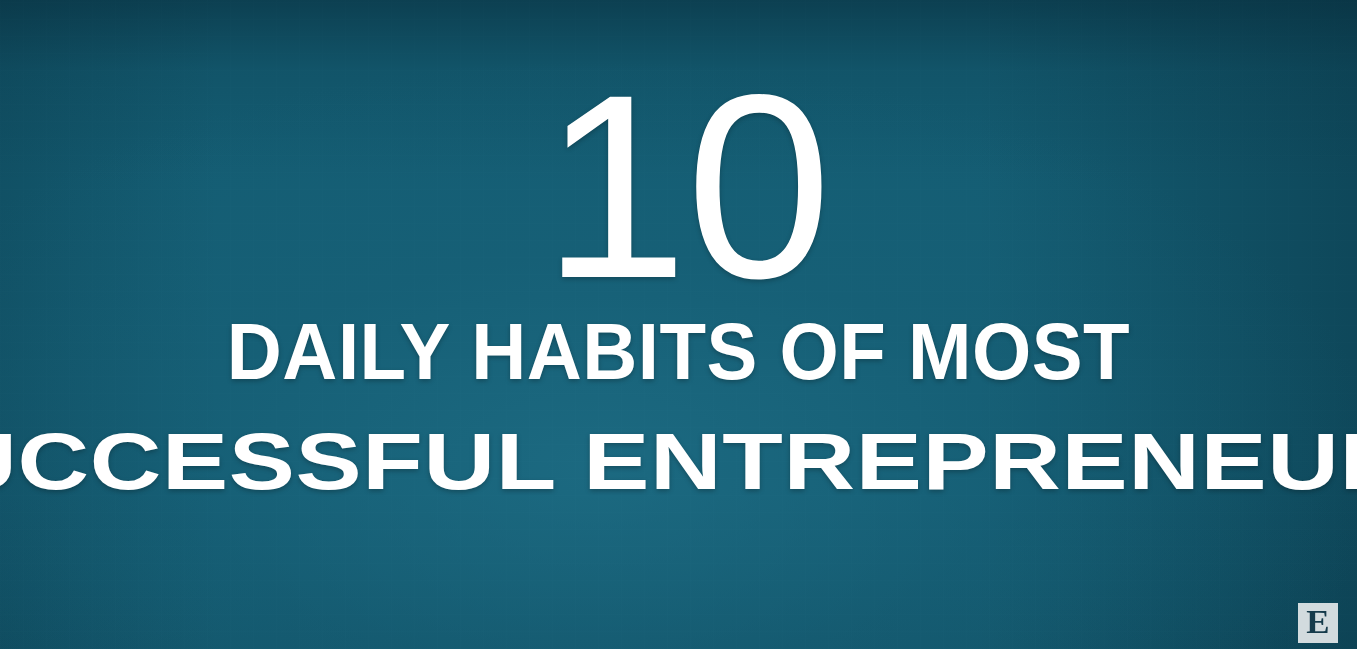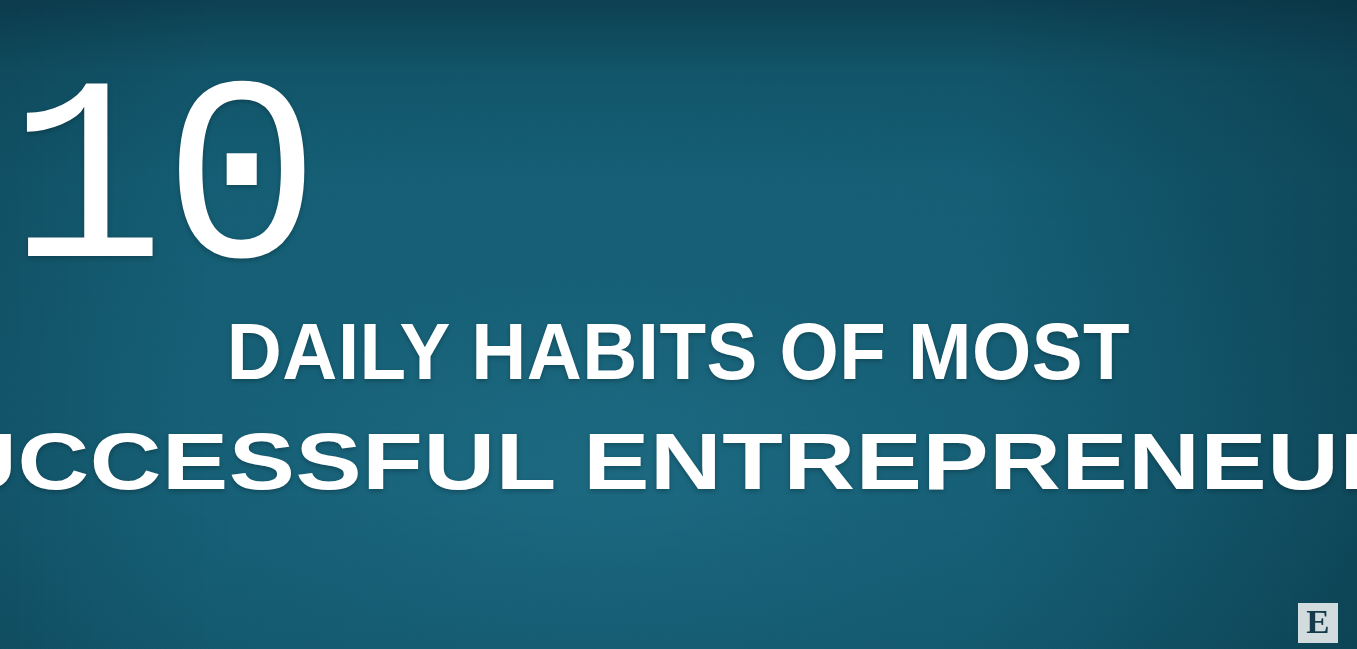--- a/index.html
+++ b/index.html
@@ -58,24 +58,25 @@
     position: absolute;
     inset: 0;
     display: flex;
     flex-direction: column;
     align-items: center;
   }
 
   .big-number {
     position: absolute;
     top: 56px;
-    left: 8px;
+    left: 15px;
     right: 0;
+    text-align: center;
     color: #ffffff;
-    font-family: Liberation Mono, monospace;
+    font-family: Liberation Sans, sans-serif;
     font-weight: 400;
     font-size: 262px;
     line-height: 1;
     letter-spacing: -2px;
     text-shadow: 0 2px 5px rgba(0,0,0,0.24);
   }
 
   .sub-line {
     position: absolute;
     left: 0;

